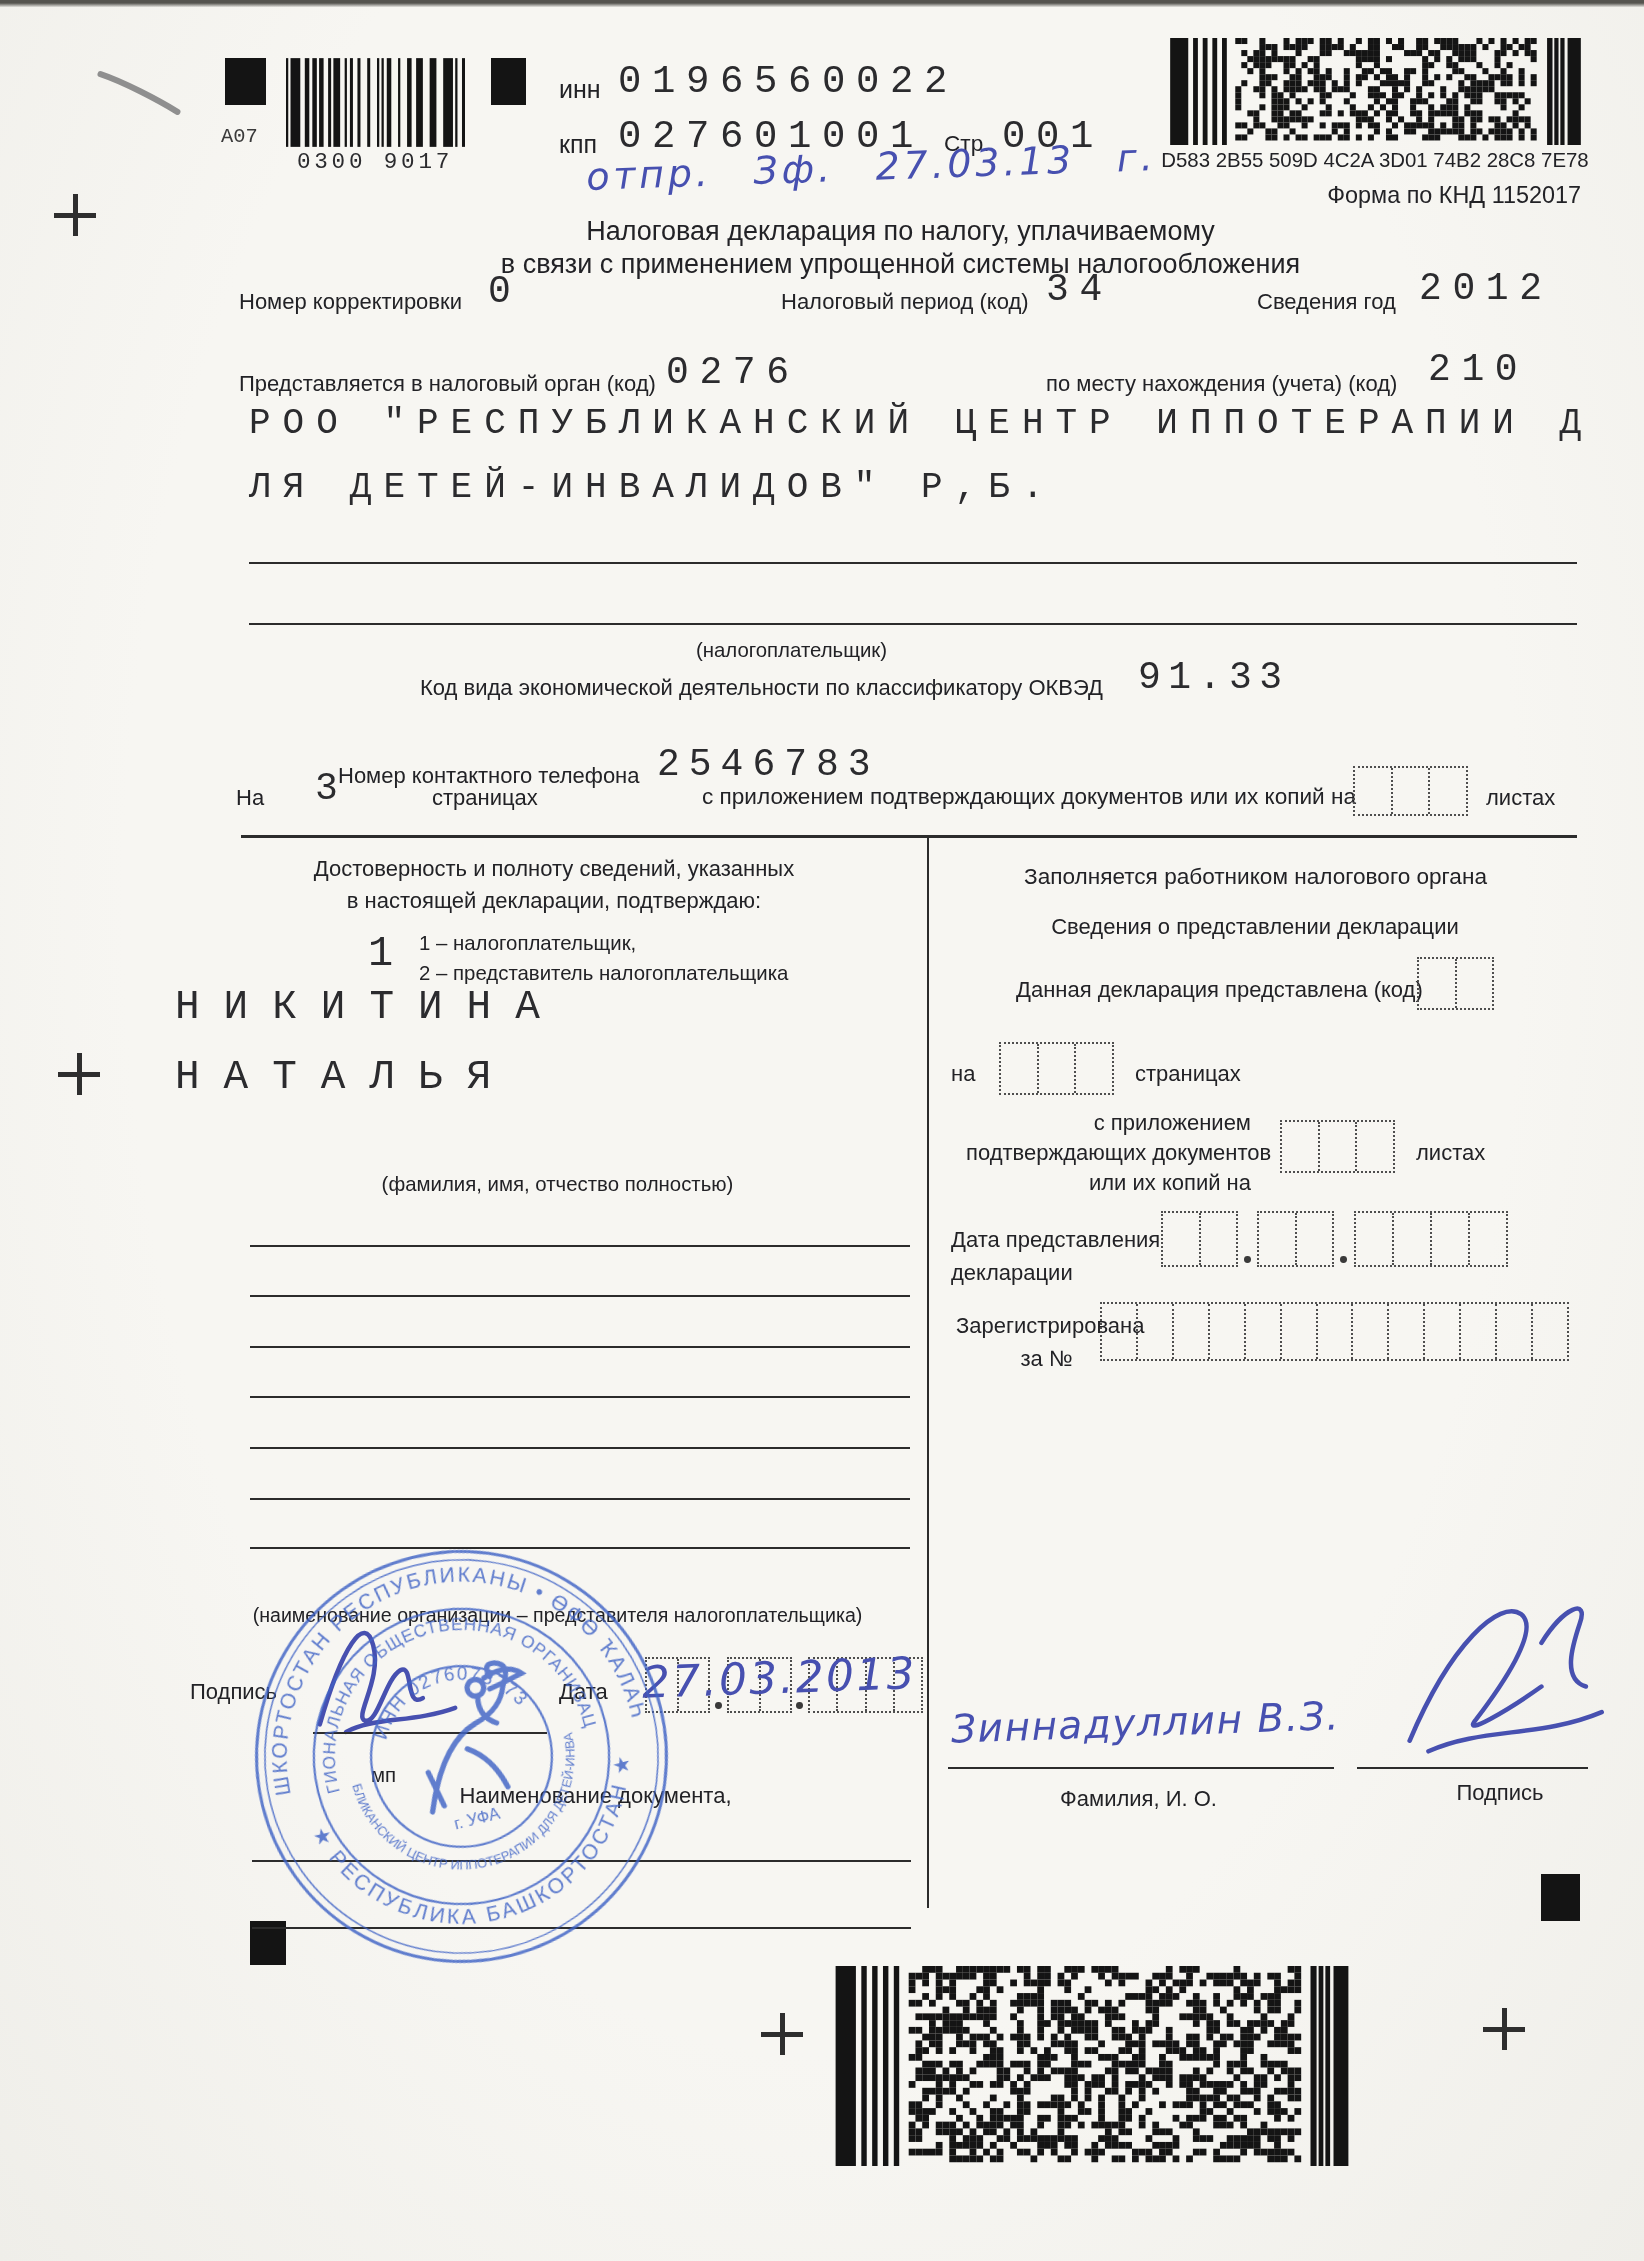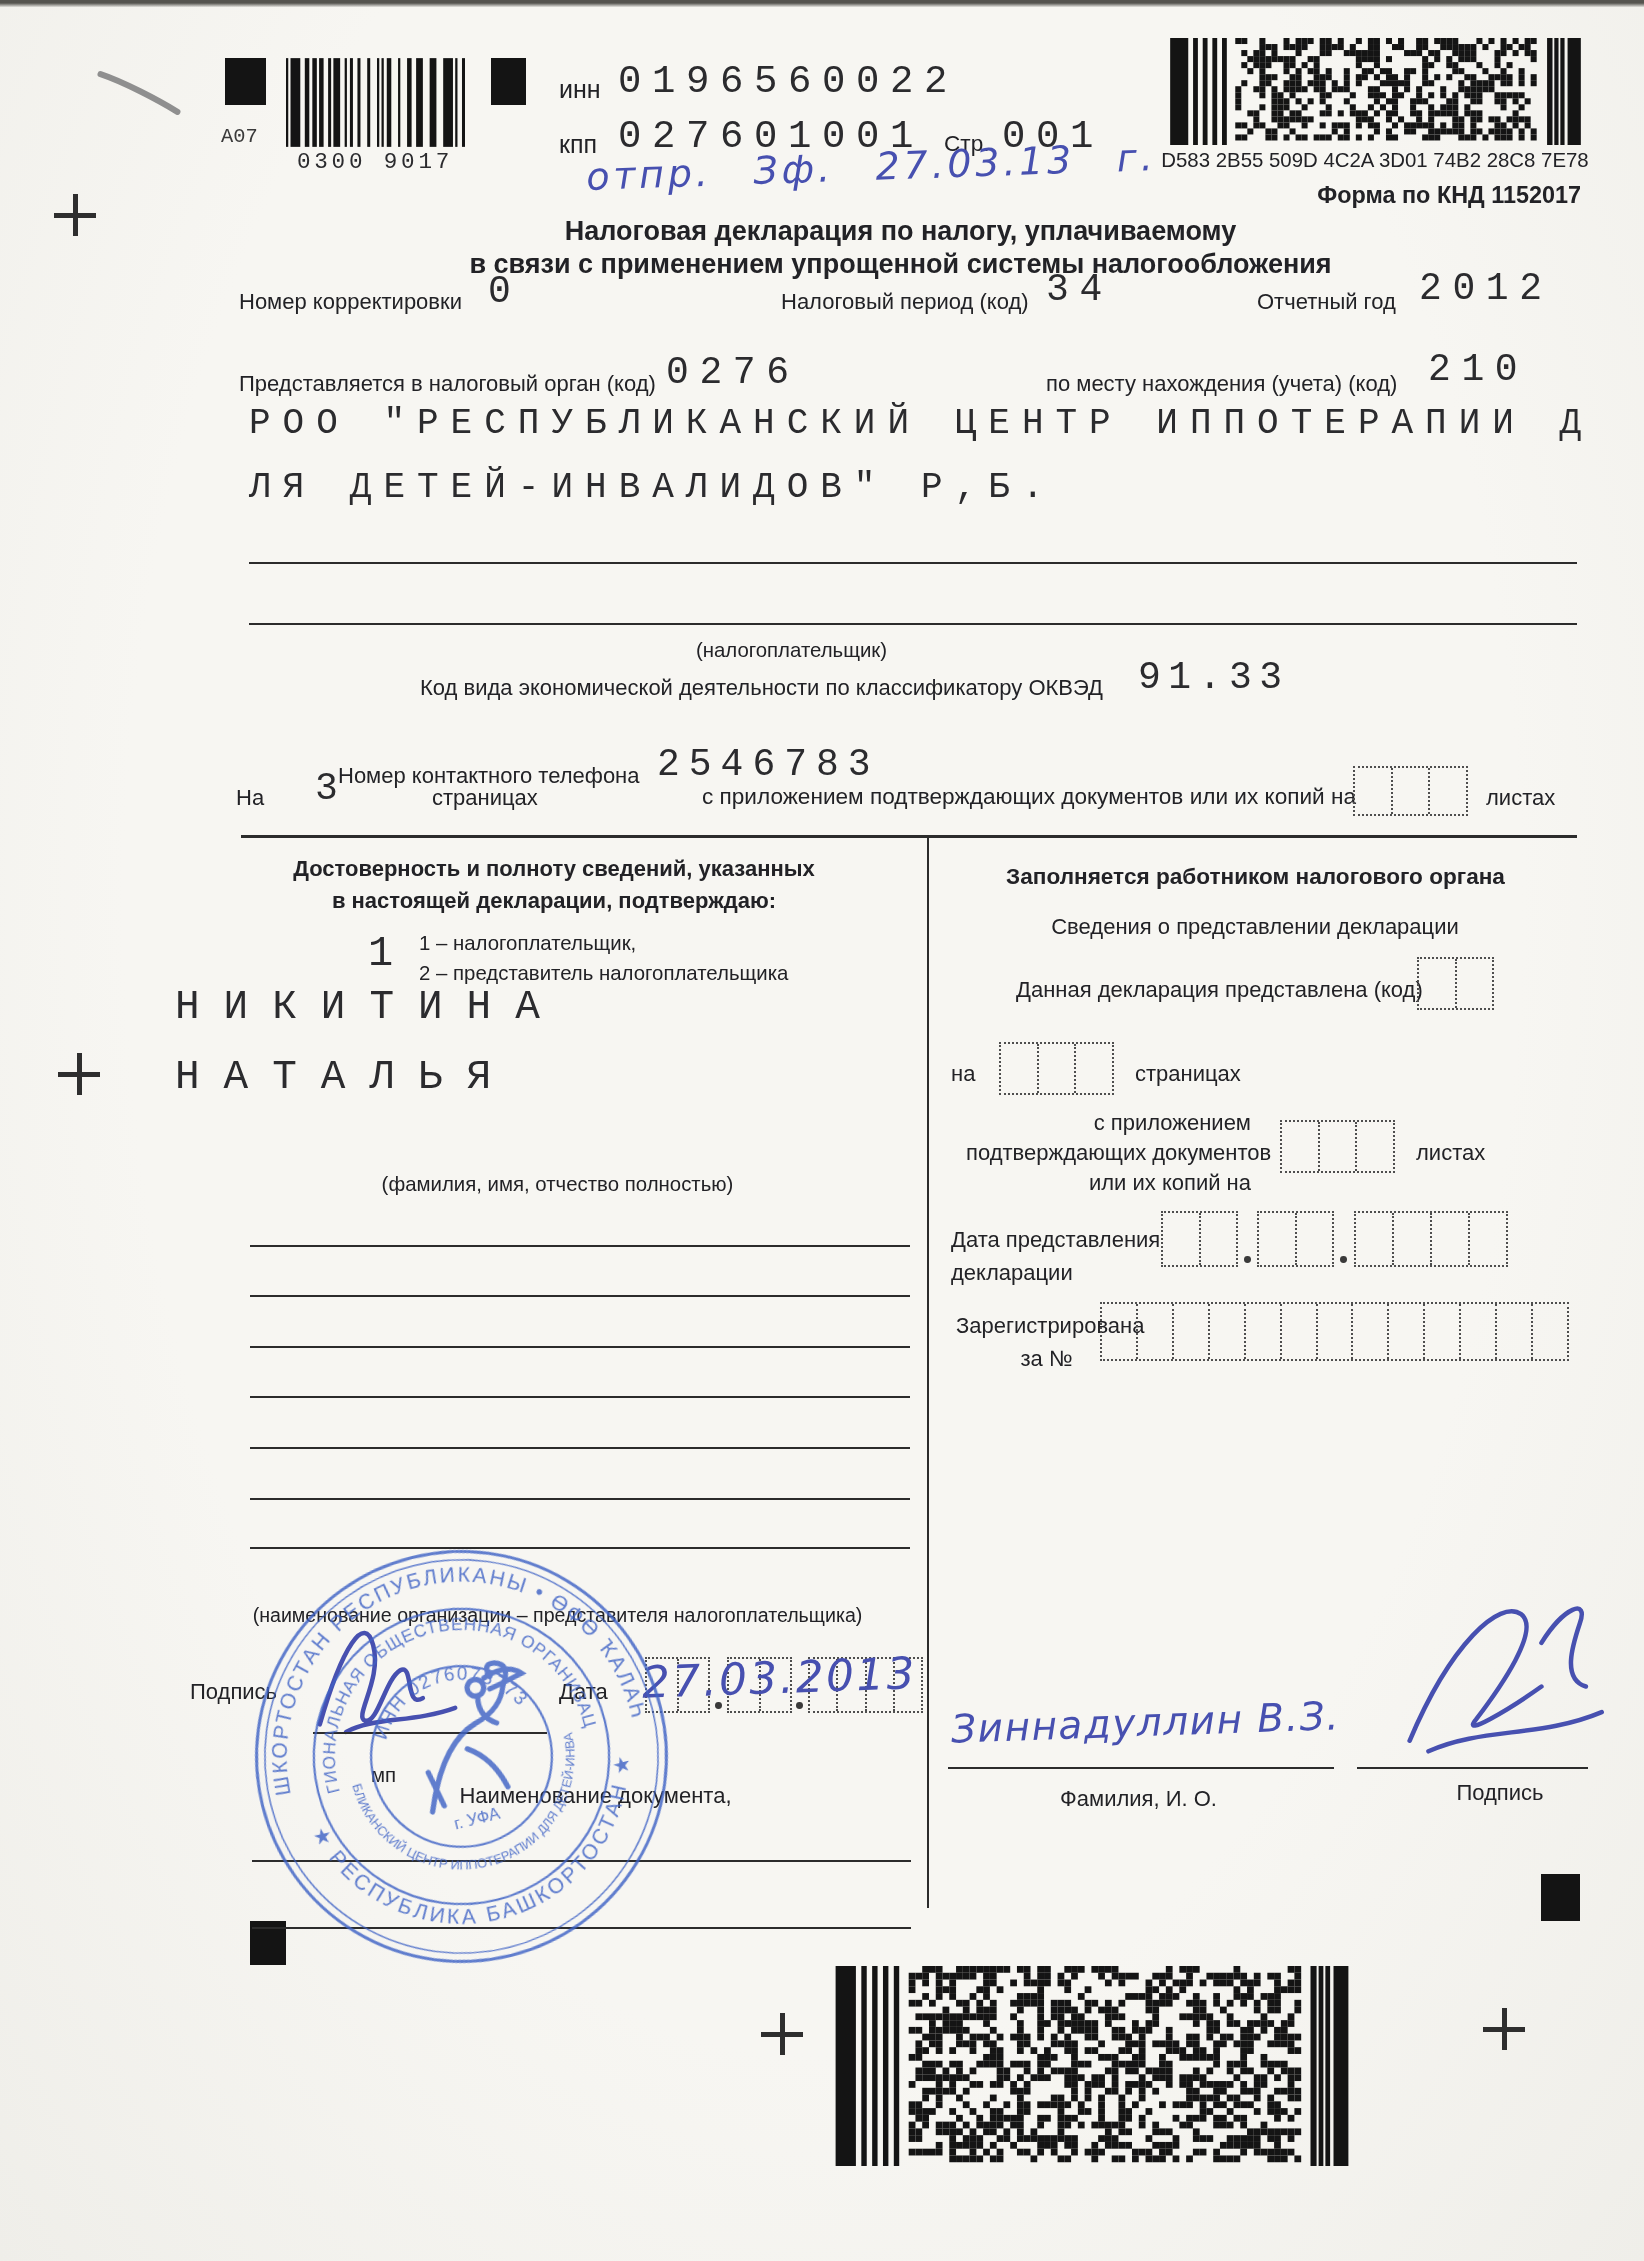--- a/index.html
+++ b/index.html
@@ -9,21 +9,21 @@
       linear-gradient(180deg,#55544f 0px,#55544f 3px,rgba(85,84,79,0) 7.5px),
       radial-gradient(ellipse at 50% 40%, #f7f6f2 60%, #efeee9 100%);
     background-color:#f5f4f0;
     font-family:"Liberation Sans", sans-serif;
     color:var(--ink,#222226);
     overflow:hidden;
   }
   .abs{position:absolute;}
   .lbl{font-size:22px;white-space:nowrap;}
   .lbl-sm{font-size:20.4px;white-space:nowrap;}
-  .b{font-weight:bold;}
+  .b{font-weight:normal;}
   .ctr{text-align:center;}
   .rt{text-align:right;}
   .mono{font-family:"Liberation Mono","DejaVu Sans Mono",monospace;color:var(--machine,#2b2b2e);white-space:nowrap;}
   .mval{font-family:"Liberation Mono","DejaVu Sans Mono",monospace;color:var(--machine,#2b2b2e);font-size:38px;letter-spacing:10.6px;white-space:nowrap;}
   .hw{font-family:"DejaVu Sans",sans-serif;font-style:italic;color:var(--blue,#4750b0);white-space:nowrap;}
   .hline{background:#2c2c2c;height:2.3px;}
   .vline{background:#2c2c2c;width:2.3px;}
   .sq{background:#141414;}
   .plus{width:42px;height:42px;}
   .plus b{position:absolute;background:#2e2e2e;display:block;}
@@ -533,21 +533,21 @@
   <div class="abs ctr" style="left:1161px;top:149px;width:428px;font-size:20.4px">D583 2B55 509D 4C2A 3D01 74B2 28C8 7E78</div>
   <div class="abs rt b" style="left:1170px;top:182px;width:411px;font-size:23.4px">Форма по КНД 1152017</div>
 
   <div class="abs ctr b" style="left:226px;top:216px;width:1349px;font-size:27px">Налоговая декларация по налогу, уплачиваемому</div>
   <div class="abs ctr b" style="left:226px;top:249px;width:1349px;font-size:27px">в связи с применением упрощенной системы налогообложения</div>
 
   <div class="abs lbl" style="left:239px;top:289px">Номер корректировки</div>
   <div class="abs mval" style="left:488px;top:270px">0</div>
   <div class="abs lbl" style="left:781px;top:289px">Налоговый период (код)</div>
   <div class="abs mval" style="left:1046px;top:268px">34</div>
-  <div class="abs lbl" style="left:1257px;top:289px">Отчетный год</div>
+  <div class="abs lbl" style="left:1257px;top:289px">Сведения год</div>
   <div class="abs mval" style="left:1419px;top:267px">2012</div>
 
   <div class="abs lbl" style="left:239px;top:371px">Представляется в налоговый орган (код)</div>
   <div class="abs mval" style="left:666px;top:351px">0276</div>
   <div class="abs lbl" style="left:1046px;top:371px">по месту нахождения (учета) (код)</div>
   <div class="abs mval" style="left:1428px;top:348px">210</div>
 
   <div class="abs mono" style="left:249px;top:403px;font-size:36px;letter-spacing:12px">РОО "РЕСПУБЛИКАНСКИЙ ЦЕНТР ИППОТЕРАПИИ Д</div>
   <div class="abs mono" style="left:249px;top:467px;font-size:36px;letter-spacing:12px">ЛЯ ДЕТЕЙ-ИНВАЛИДОВ" Р,Б.</div>
   <div class="abs hline" style="left:249px;top:562px;width:1328px"></div>

